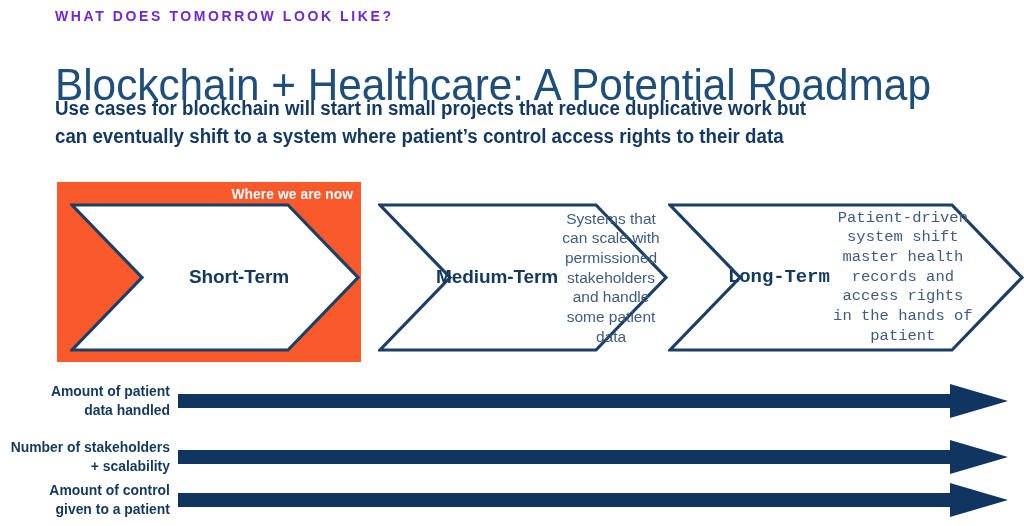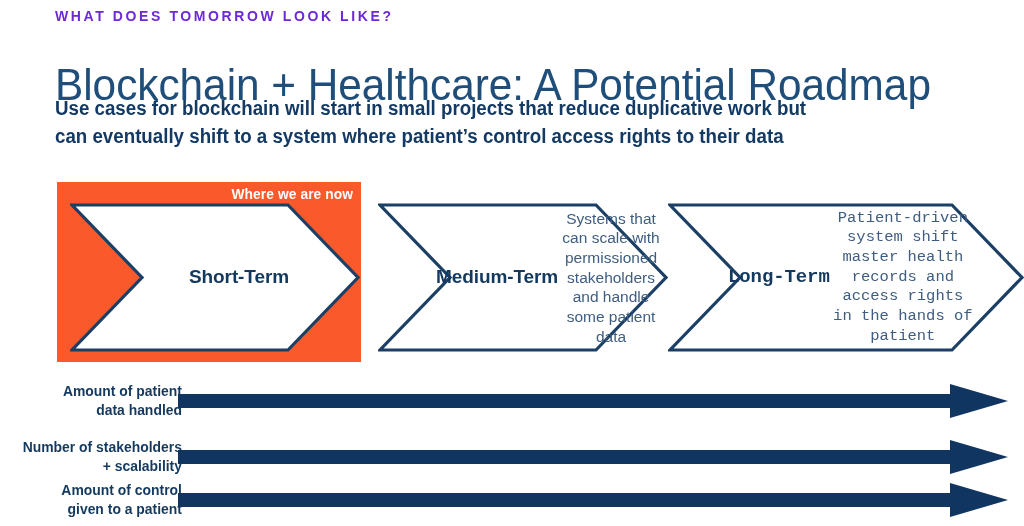--- a/index.html
+++ b/index.html
@@ -137,21 +137,20 @@
     width: 1024px;
     height: 151px;
   }
   .metric-row {
     position: absolute;
     left: 0;
     width: 1024px;
     height: 48px;
     display: flex;
     align-items: center;
-    padding-left: 12px;
   }
   #metric-row-0 { top: 2px; }
   #metric-row-1 { top: 58px; }
   #metric-row-2 { top: 101px; }
 
   .metric-label {
     width: 170px;
     text-align: right;
     font-size: 14.5px;
     font-weight: bold;

